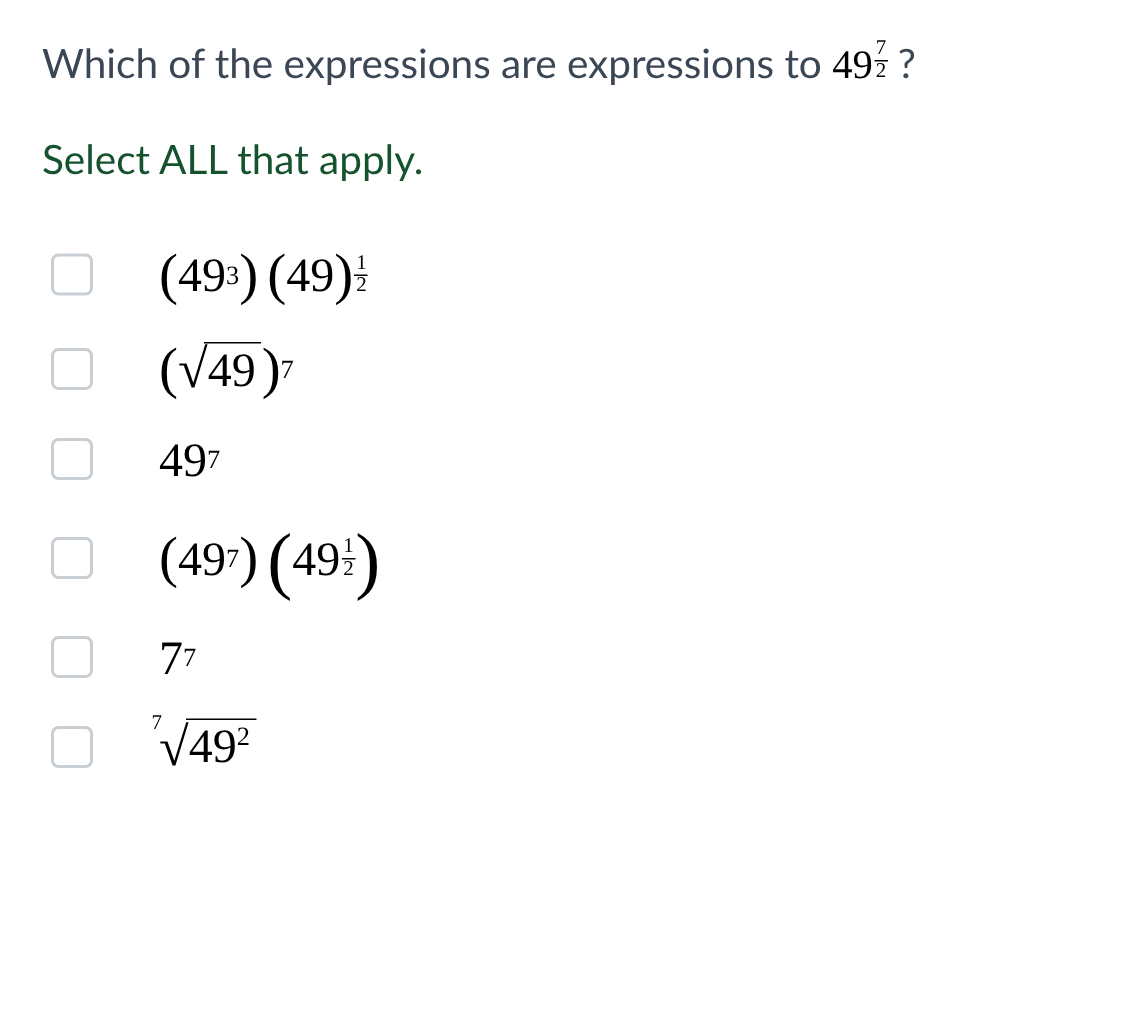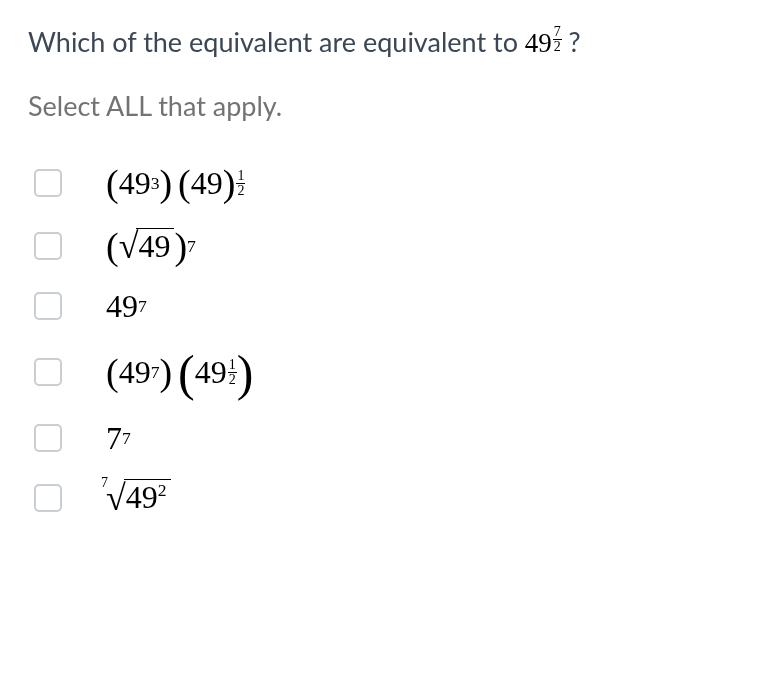--- a/index.html
+++ b/index.html
@@ -17,21 +17,21 @@
     }
     .question-text {
       font-size: 27px;
       line-height: 1.35;
       color: #3b4754;
       margin-bottom: 28px;
       white-space: nowrap;
     }
     .instruction {
       font-size: 27px;
-      color: #737373;
+      color: #14532d;
       margin-bottom: 42px;
     }
     .math {
       font-family: 'Cambria Math', 'Times New Roman', serif;
       color: #000;
     }
     .options {
       display: flex;
       flex-direction: column;
       gap: 25px;
@@ -111,21 +111,21 @@
       position: absolute;
       left: -5px;
       top: -3px;
     }
     .gap-small { display:inline-block; width:6px; }
   </style>
 </head>
 <body>
 
 <div class="question-text">
-  <span>Which of the equivalent are equivalent to </span>
+  <span>Which of the expressions are expressions to </span>
   <span class="math">
     <span>49</span><span class="frac-sup">
         <span class="num">7</span>
         <span class="den">2</span>
       </span>
   </span>
   <span> ?</span>
 </div>
 
 <div class="instruction">Select ALL that apply.</div>

